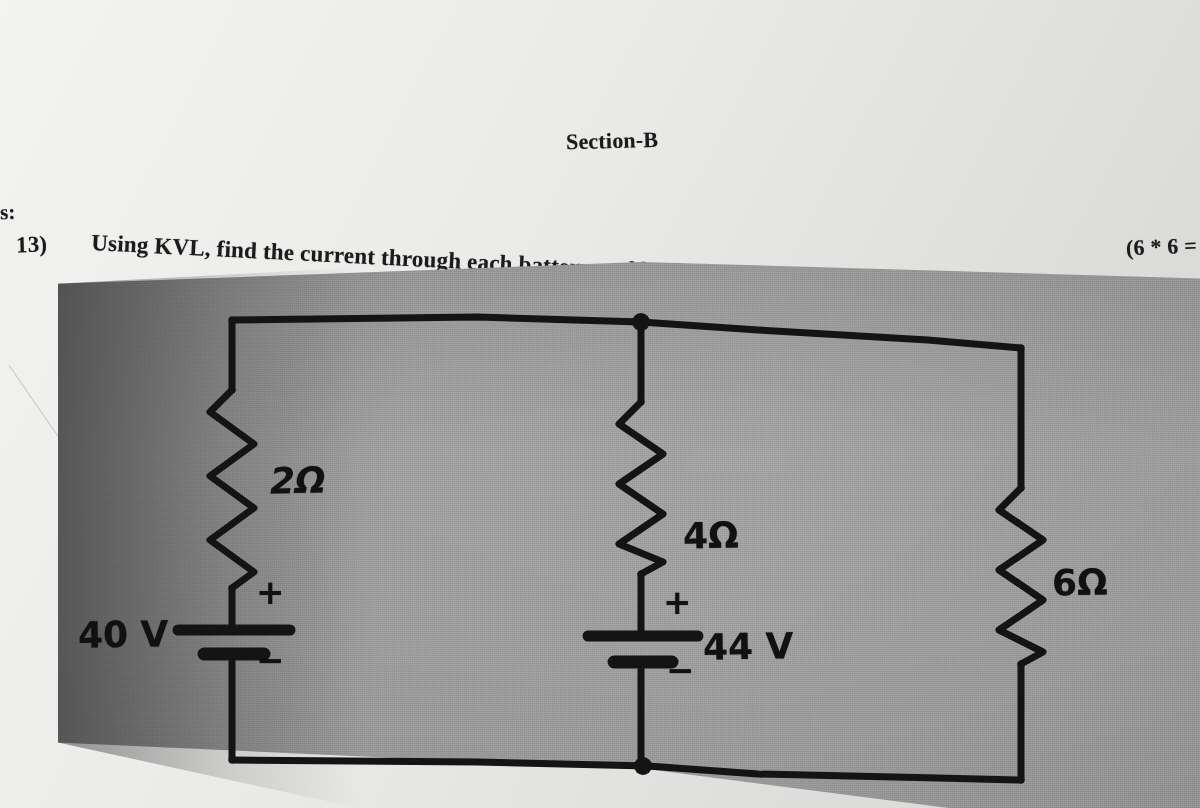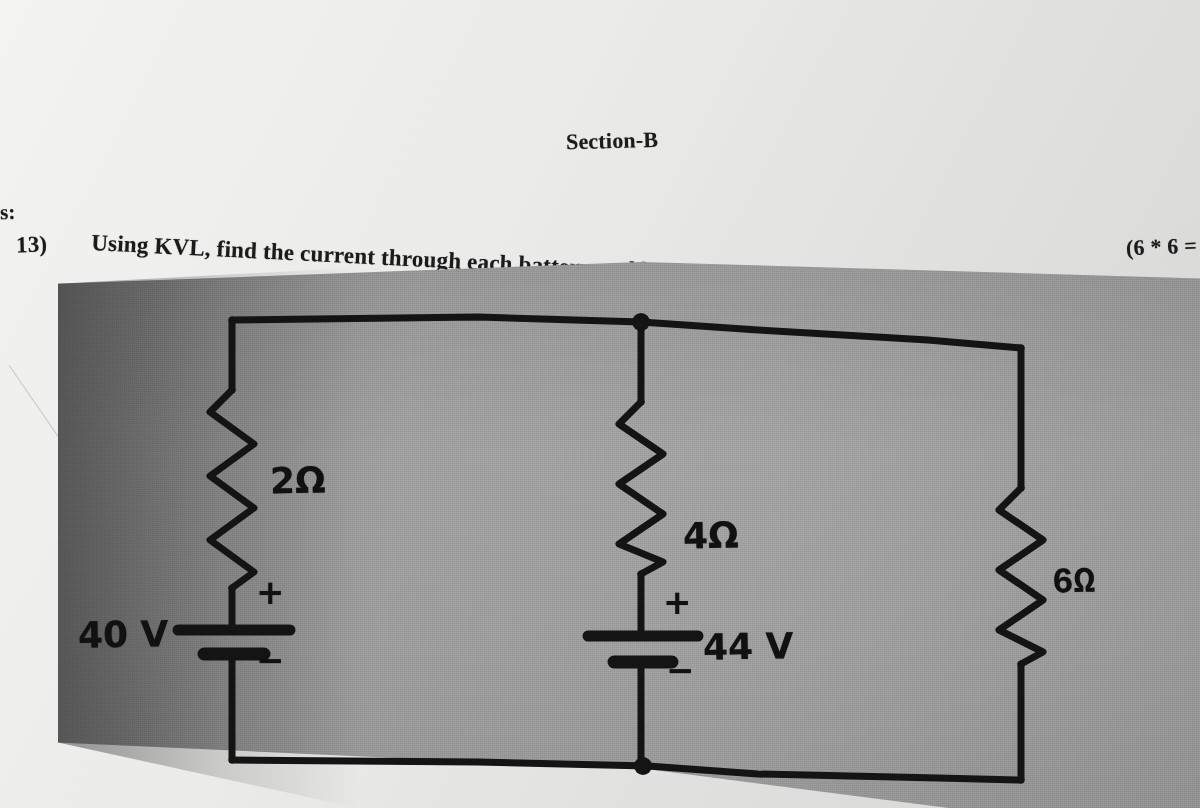--- a/index.html
+++ b/index.html
@@ -140,23 +140,23 @@
 
   
   .clab {
     position: absolute;
     color: #111;
     font-family: "DejaVu Sans", sans-serif;
     font-weight: bold;
     white-space: nowrap;
     text-shadow: 0 0 1px rgba(0,0,0,.45);
   }
-  #label-r1 { left: 212px; top: 198px; font-size: 36px; transform: rotate(-1deg); }
+  #label-r1 { left: 212px; top: 198px; font-size: 36px; transform: rotate(-1deg); font-style: italic; }
   #label-r2 { left: 625px; top: 216px; font-size: 36px; transform: rotate(-1deg); margin-top: 37px; }
-  #label-r3 { left: 994px; top: 300px; font-size: 36px; transform: rotate(-1deg); font-family: Liberation Mono, monospace; }
+  #label-r3 { left: 994px; top: 300px; font-size: 36px; transform: rotate(-1deg); }
   #label-v1 { left: 20px;  top: 352px; font-size: 36px; transform: rotate(-1deg); }
   #label-v2 { left: 645px; top: 364px; font-size: 36px; transform: rotate(-1deg); }
   #sign-plus-1 { left: 198px; top: 310px; font-size: 34px; }
   #sign-minus-1 { left: 198px; top: 378px; font-size: 34px; }
   #sign-plus-2 { left: 605px; top: 320px; font-size: 34px; }
   #sign-minus-2 { left: 608px; top: 388px; font-size: 34px; }
 </style>
 </head>
 <body>
 

